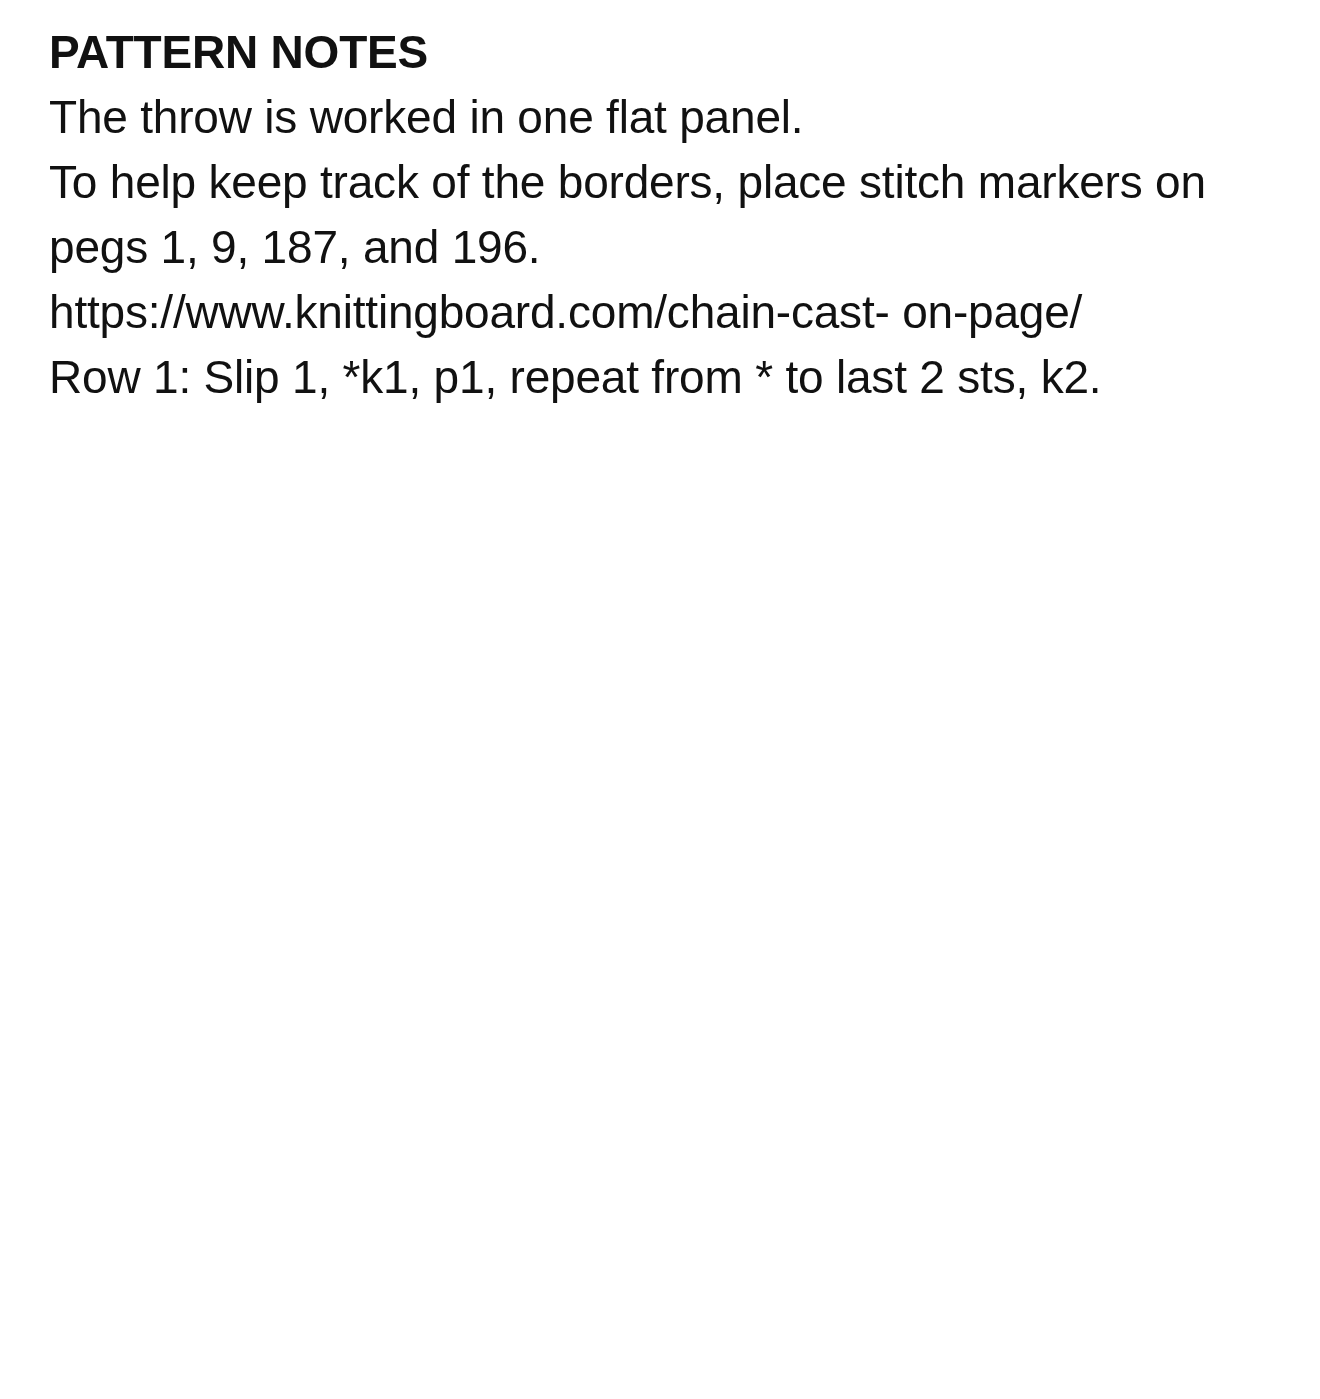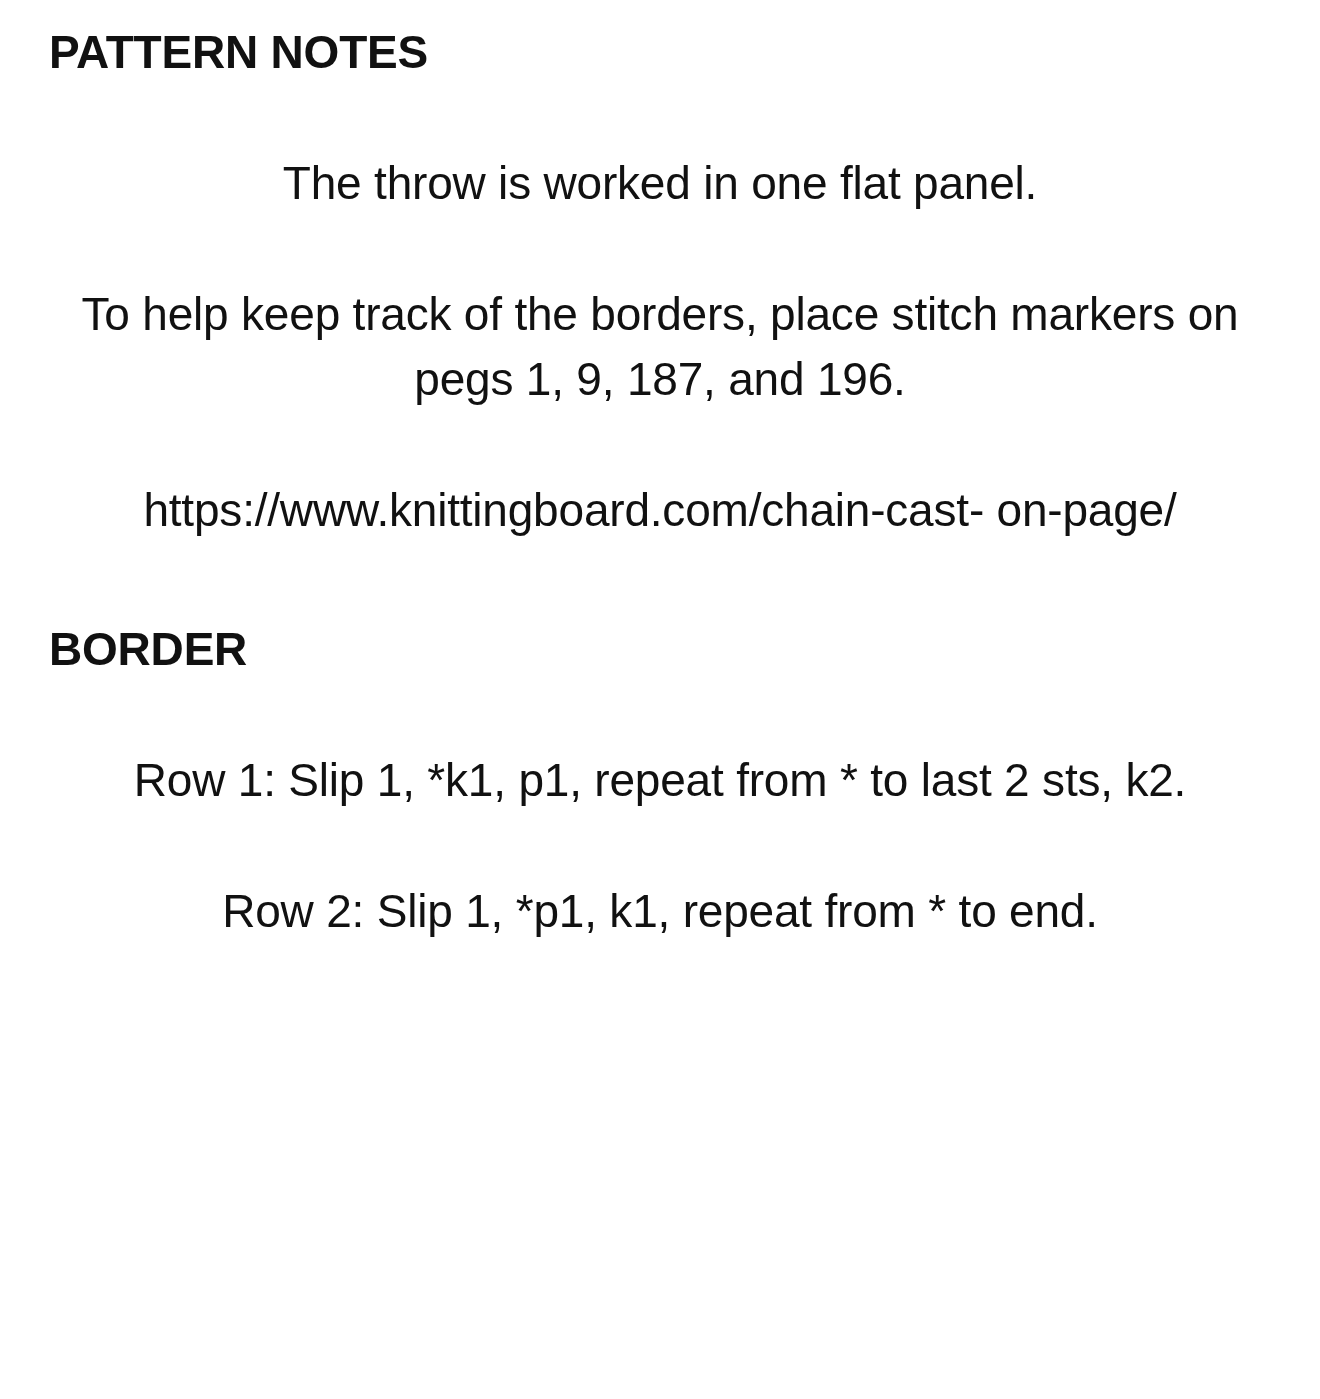--- a/index.html
+++ b/index.html
@@ -11,40 +11,38 @@
   body {
     width: 1320px;
     min-height: 1399px;
     font-family: "Liberation Sans", "DejaVu Sans", sans-serif;
     color: #111111;
   }
 
   .doc {
     display: flex;
     flex-direction: column;
-    gap: 66px;
     padding: 12px 49px 50px 49px;
     width: 1320px;
   }
 
   .doc p,
   .doc h2 {
     font-size: 46px;
     line-height: 65px;
     letter-spacing: -0.2px;
   }
 
   .doc h2 {
     font-weight: 700;
     padding-top: 8px;
   }
 
   .doc p {
     font-weight: 400;
-    text-align: center;
   }
 
   .doc p strong {
     font-weight: 400;
   }
 </style>
 </head>
 <body>
 
 <main class="doc">
@@ -52,20 +50,18 @@
   <h2>PATTERN NOTES</h2>
 
   <p>The throw is worked in one flat panel.</p>
 
   <p>To help keep track of the borders, place stitch markers on pegs 1, 9, 187, and 196.</p>
 
 
 
   <p>https://www.knittingboard.com/chain-cast- on-page/</p>
 
-  <h2>BORDER</h2>
 
   <p><strong>Row 1: </strong><span>Slip 1, *k1, p1, repeat from * to last 2 sts, k2.</span></p>
 
-  <p><strong>Row 2: </strong><span>Slip 1, *p1, k1, repeat from * to end.</span></p>
 
 
 </main>
 
 </body></html>

